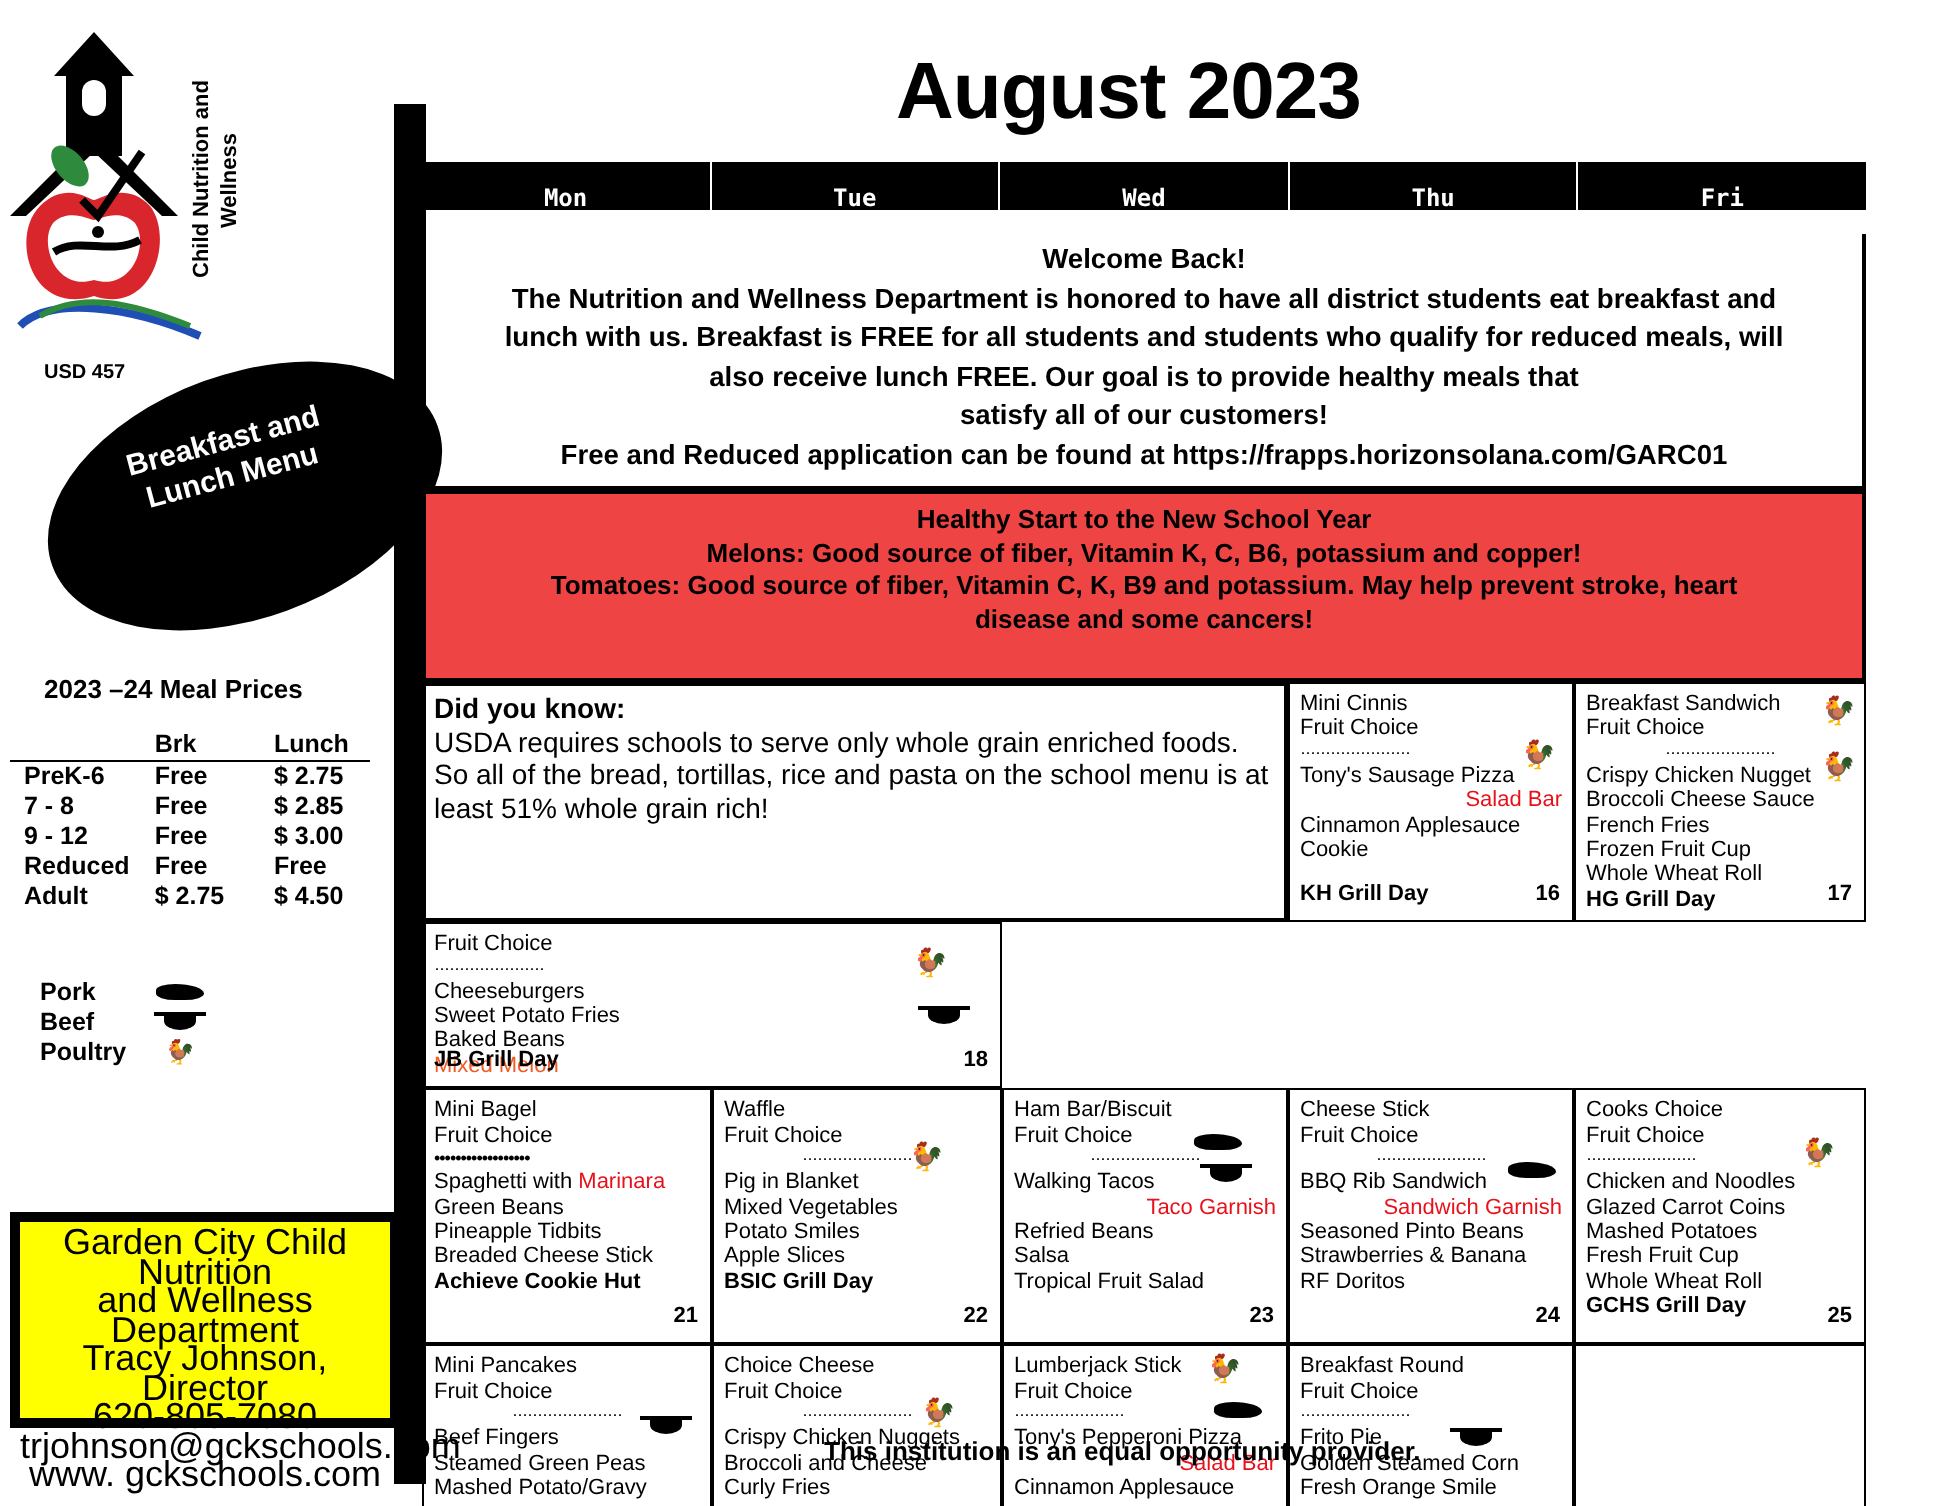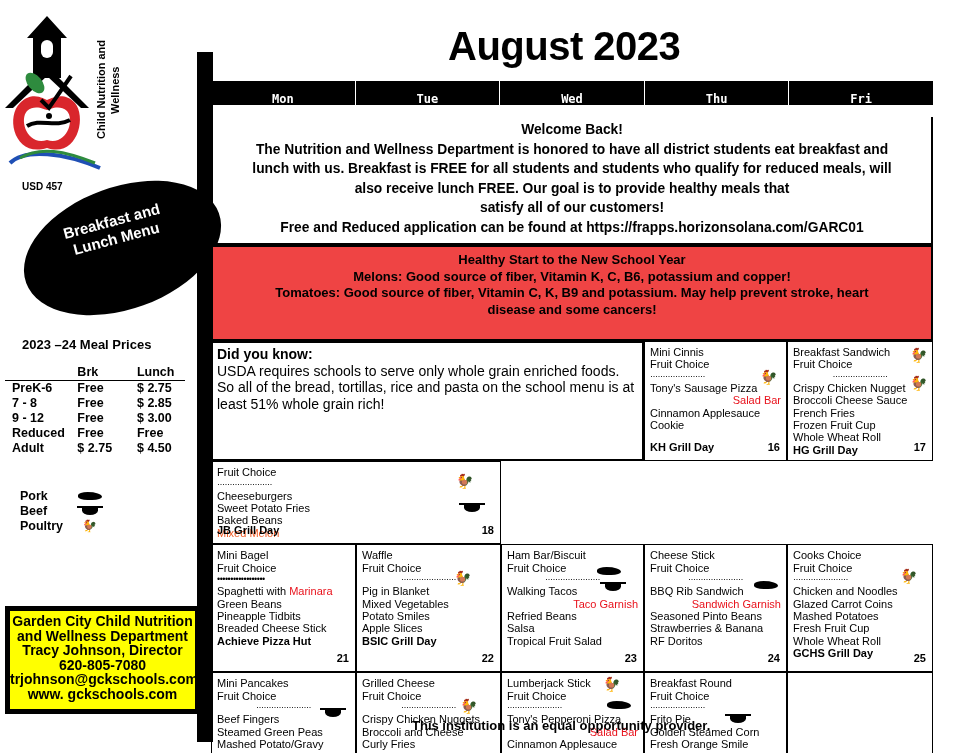--- a/index.html
+++ b/index.html
@@ -25,21 +25,21 @@
   .prices .c1 { width: 75px; padding-left: 7px; }
   .prices .c2 { width: 62px; }
   .prices .c3 { width: 50px; }
 
   .legend { position: absolute; left: 20px; top: 488px; font-weight: bold; font-size: 12.5px; }
   .legend .row { display: flex; align-items: center; height: 15px; }
   .legend .lbl { width: 55px; }
   .legend .ico { width: 30px; text-align: center; font-size: 12px; }
 
   .contact { position: absolute; left: 5px; top: 606px; width: 195px; height: 108px; background: #ffff00;
-    border: 5px solid #000; text-align: center; font-size: 14px; line-height: 14.5px; padding-top: 3px; font-weight: bold; }
+    border: 5px solid #000; text-align: center; font-size: 18px; line-height: 14.5px; padding-top: 3px; font-weight: normal; }
 
   
   .title { position: absolute; left: 448px; top: 24px; font-size: 40px; font-weight: bold; letter-spacing: -0.5px; }
 
   
   .cal-head { position: absolute; left: 211px; top: 81px; width: 722px; height: 24px; background: #000; display: flex; }
   .cal-head div { flex: 1; color: #fff; font-family: "DejaVu Sans Mono", monospace; font-weight: bold;
     font-size: 12px; text-align: center; line-height: 36px; border-right: 1px solid #fff; }
   .cal-head div:last-child { border-right: none; }
 
@@ -223,21 +223,21 @@
 
   <div style="display:grid;grid-template-columns:145px 145px;grid-column:1;">
     <div class="cell">
       <div>Mini Bagel</div>
       <div>Fruit Choice</div>
       <div class="dots">••••••••••••••••••</div>
       <div><span>Spaghetti with </span><span class="red">Marinara</span></div>
       <div>Green Beans</div>
       <div>Pineapple Tidbits</div>
       <div>Breaded Cheese Stick</div>
-      <div class="bold">Achieve Pizza Hut</div>
+      <div class="bold">Achieve Cookie Hut</div>
       <span class="num">21</span>
     </div>
     <div class="cell">
       <div>Waffle</div>
       <div>Fruit Choice</div>
       <div class="dots c">······················</div>
       <div>Pig in Blanket</div>
       <div>Mixed Vegetables</div>
       <div>Potato Smiles</div>
       <div>Apple Slices</div>
@@ -290,21 +290,21 @@
       <div>Mini Pancakes</div>
       <div>Fruit Choice</div>
       <div class="dots c">······················</div>
       <div>Beef Fingers</div>
       <div>Steamed Green Peas</div>
       <div>Mashed Potato/Gravy</div>
 
       <span class="ico" style="right:14px;top:32px;"><span class="cow"></span></span>
     </div>
     <div class="cell">
-      <div>Grilled Cheese</div>
+      <div>Choice Cheese</div>
       <div>Fruit  Choice</div>
       <div class="dots c">······················</div>
       <div>Crispy Chicken Nuggets</div>
       <div>Broccoli and Cheese</div>
       <div>Curly Fries</div>
 
       <span class="ico" style="right:22px;top:26px;">🐓</span>
     </div>
   </div>
   <div class="cell" style="height:125px;">

